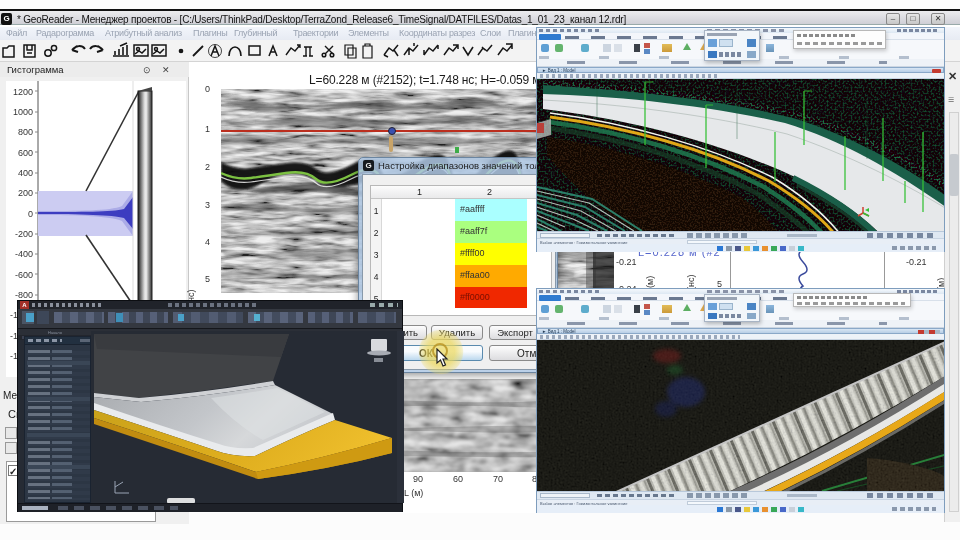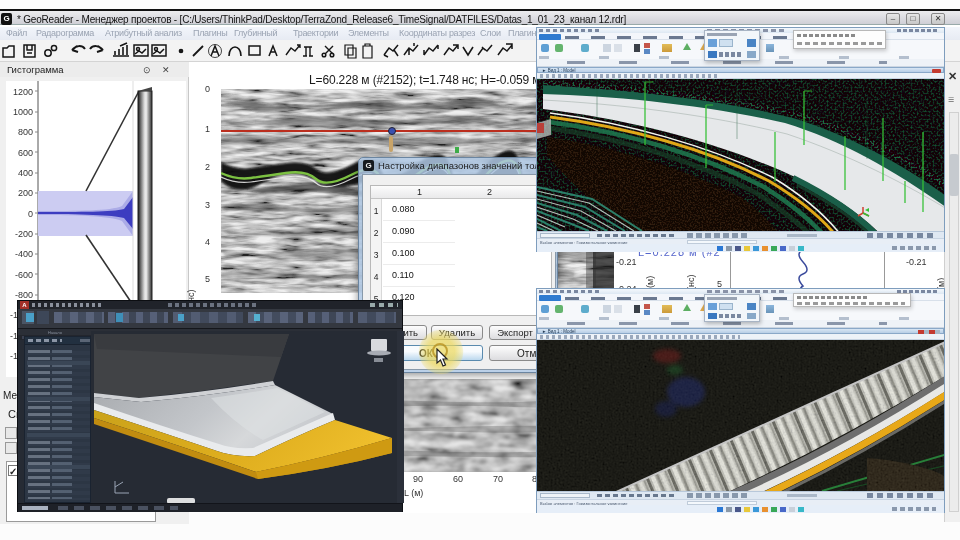--- a/index.html
+++ b/index.html
@@ -253,26 +253,26 @@
           <span class="a" style="left:46px;top:1px">1</span>
           <span class="a" style="left:116px;top:1px">2</span>
         </div>
    <div class="a" style="left:0;top:13px;width:11px;height:118px;background:#f4f4f4;border-right:1px solid #d8d8d8;font-size:8.5px;color:#222;text-align:center">
           <div style="height:22px;line-height:24px">1</div>
           <div style="height:22px;line-height:24px">2</div>
           <div style="height:22px;line-height:24px">3</div>
           <div style="height:22px;line-height:24px">4</div>
           <div style="height:22px;line-height:24px">5</div>
         </div>
-   <div class="a" style="left:12px;top:13px;width:72px;font-size:9px;color:#111">
-    <div style="height:22px;padding:5px 0 0 9px;border-bottom:1px solid #ececec">0.080</div>
-    <div style="height:22px;padding:5px 0 0 9px;border-bottom:1px solid #ececec">0.090</div>
-    <div style="height:22px;padding:5px 0 0 9px;border-bottom:1px solid #ececec">0.100</div>
-    <div style="height:22px;padding:5px 0 0 9px;border-bottom:1px solid #ececec">0.110</div>
-    <div style="height:21px;padding:5px 0 0 9px">0.120</div>
+   <div class="a" style="left:84px;top:13px;width:72px;font-size:9px;color:#333">
+    <div style="height:22px;padding:5px 0 0 5px;background:#aaffff">#aaffff</div>
+    <div style="height:22px;padding:5px 0 0 5px;background:#aaff7f">#aaff7f</div>
+    <div style="height:22px;padding:5px 0 0 5px;background:#ffff00">#ffff00</div>
+    <div style="height:22px;padding:5px 0 0 5px;background:#ffaa00">#ffaa00</div>
+    <div style="height:21px;padding:5px 0 0 5px;background:#f02800;color:#7a1000">#ff0000</div>
    </div>
   </div>
   <div class="a" style="left:4px;top:150px;width:60px;height:15px;background:linear-gradient(#fdfdfd,#dcdcdf);border:1px solid #8a8a8a;border-radius:3px;font-size:9.5px;color:#222;text-align:center;line-height:14px">Добавить</div>
   <div class="a" style="left:68px;top:150px;width:52px;height:15px;background:linear-gradient(#fdfdfd,#dcdcdf);border:1px solid #8a8a8a;border-radius:3px;font-size:9.5px;color:#222;text-align:center;line-height:14px">Удалить</div>
   <div class="a" style="left:126px;top:150px;width:52px;height:15px;background:linear-gradient(#fdfdfd,#dcdcdf);border:1px solid #8a8a8a;border-radius:3px;font-size:9.5px;color:#222;text-align:center;line-height:14px">Экспорт</div>
   <div class="a" style="left:6px;top:170px;width:114px;height:16px;background:linear-gradient(#f8fbfe 40%,#bcd8ee);border:1px solid #5a8aae;border-radius:3px;font-size:10px;color:#1a1a1a;text-align:center;line-height:15px;font-weight:bold">ОК</div>
   <div class="a" style="left:126px;top:170px;width:92px;height:16px;background:linear-gradient(#fdfdfd,#dcdcdf);border:1px solid #8a8a8a;border-radius:3px;font-size:10px;color:#1a1a1a;text-align:center;line-height:15px">Отмена</div>
  </div>
 </div>
 <div class="a" style="left:418px;top:329px;width:46px;height:46px;z-index:7;border-radius:50%;background:radial-gradient(circle,rgba(236,216,92,0.72) 0 42%,rgba(236,216,92,0.3) 66%,rgba(236,216,92,0) 70%)"></div>

